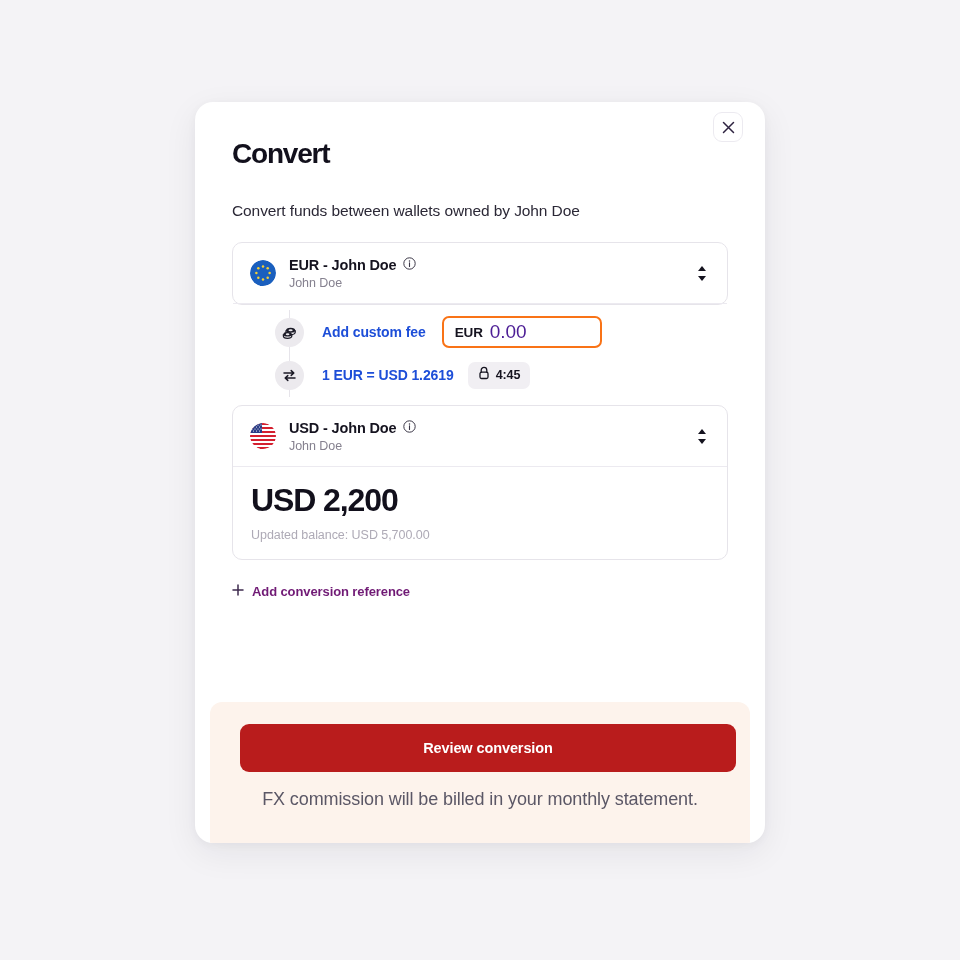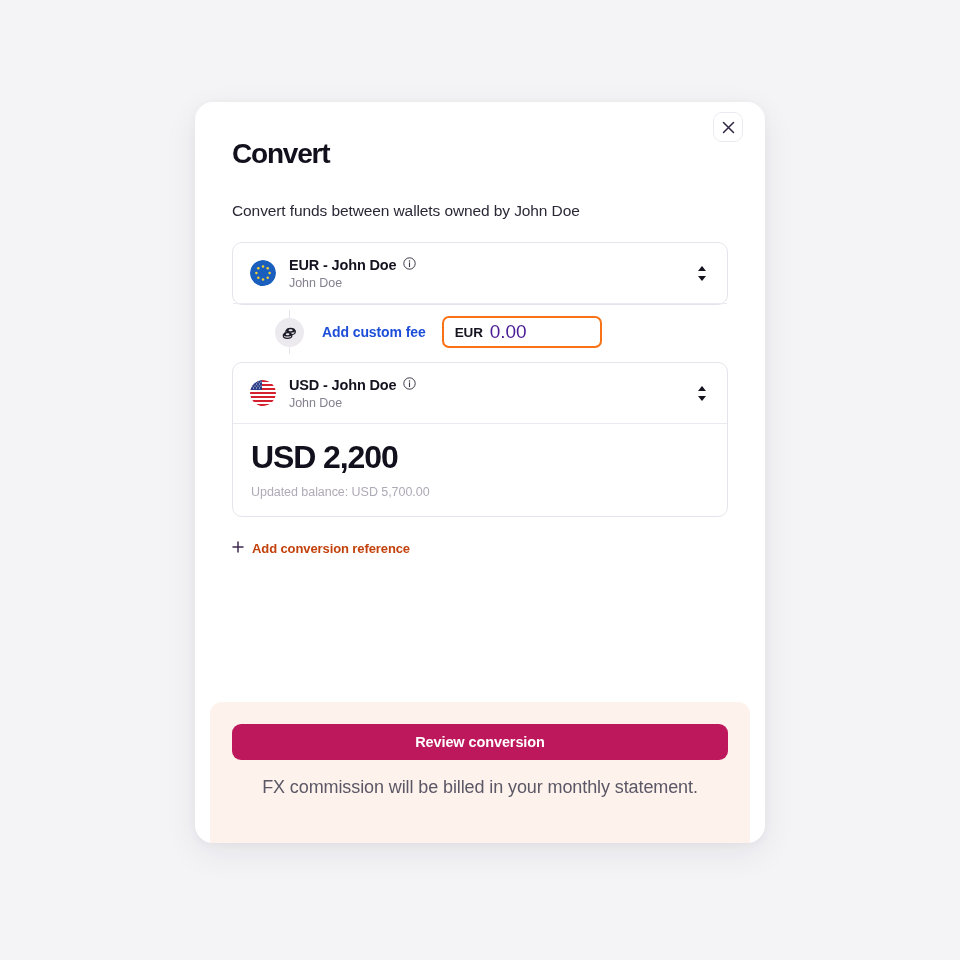--- a/index.html
+++ b/index.html
@@ -249,52 +249,53 @@
   .wallet-card.second { margin-top: 9px; }
 
   
   .ref-link {
     display: inline-flex;
     align-items: center;
     gap: 8px;
     margin-top: 24px;
     font-size: 13px;
     font-weight: bold;
-    color: #c2410c;
+    color: #701a75;
     letter-spacing: -0.1px;
     cursor: pointer;
   }
 
   
   .footer-banner {
     position: absolute;
     left: 15px;
     right: 15px;
     bottom: 0;
     height: 141px;
     background: #fdf3ec;
     border-radius: 12px 12px 0 0;
     padding: 22px 22px 0 22px;
   }
 
   .primary-btn {
     width: 100%;
-    height: 36px;
-    background: #be185d;
+    height: 48px;
+    background: #b91c1c;
     color: #ffffff;
     border: none;
     border-radius: 9px;
     font-family: "Liberation Sans", sans-serif;
     font-size: 14.5px;
     font-weight: bold;
     letter-spacing: -0.1px;
     cursor: pointer;
     display: flex;
     align-items: center;
     justify-content: center;
+    margin-left: 8px;
   }
 
   .footer-note {
     margin-top: 17px;
     text-align: center;
     font-size: 18px;
     color: #5b5766;
     letter-spacing: -0.1px;
   }
 </style>
@@ -379,20 +380,40 @@
           </span>
 
           <span class="conn-label">Add custom fee</span>
 
           <div class="fee-input">
             <span class="fee-cur">EUR</span>
             <span class="fee-ph">0.00</span>
           </div>
         </div>
 
+        <div class="conn-row rate-row">
+          <span class="round-icon">
+            <svg width="15" height="15" viewBox="0 0 15 15" fill="none">
+              <path d="M2 5 H11.4 M9.2 2.6 L11.8 5 L9.2 7.4" stroke="#1b1a26" stroke-width="1.5" stroke-linecap="round" stroke-linejoin="round" fill="none"></path>
+              <path d="M13 10 H3.6 M5.8 7.6 L3.2 10 L5.8 12.4" stroke="#1b1a26" stroke-width="1.5" stroke-linecap="round" stroke-linejoin="round" fill="none"></path>
+            </svg>
+          </span>
+
+          <span class="conn-label">1 EUR = USD 1.2619</span>
+
+          <div class="rate-badge">
+            <span>
+              <svg width="12" height="14" viewBox="0 0 12 14" fill="none">
+                <path d="M3.2 6.2 V4.2 a2.8 2.8 0 0 1 5.6 0 V6.2" stroke="#15131f" stroke-width="1.3" fill="none" stroke-linecap="round"></path>
+                <rect x="2" y="6.2" width="8" height="6.3" rx="1.5" stroke="#15131f" stroke-width="1.3" fill="none"></rect>
+              </svg>
+            </span>
+            <span class="rate-badge-time">4:45</span>
+          </div>
+        </div>
       </div>
 
       
       <div class="wallet-card second">
 
         <div class="wallet-head">
           <span class="flag">
             <svg viewBox="0 0 26 26">
               <defs>
                 <clipPath id="usclip">

